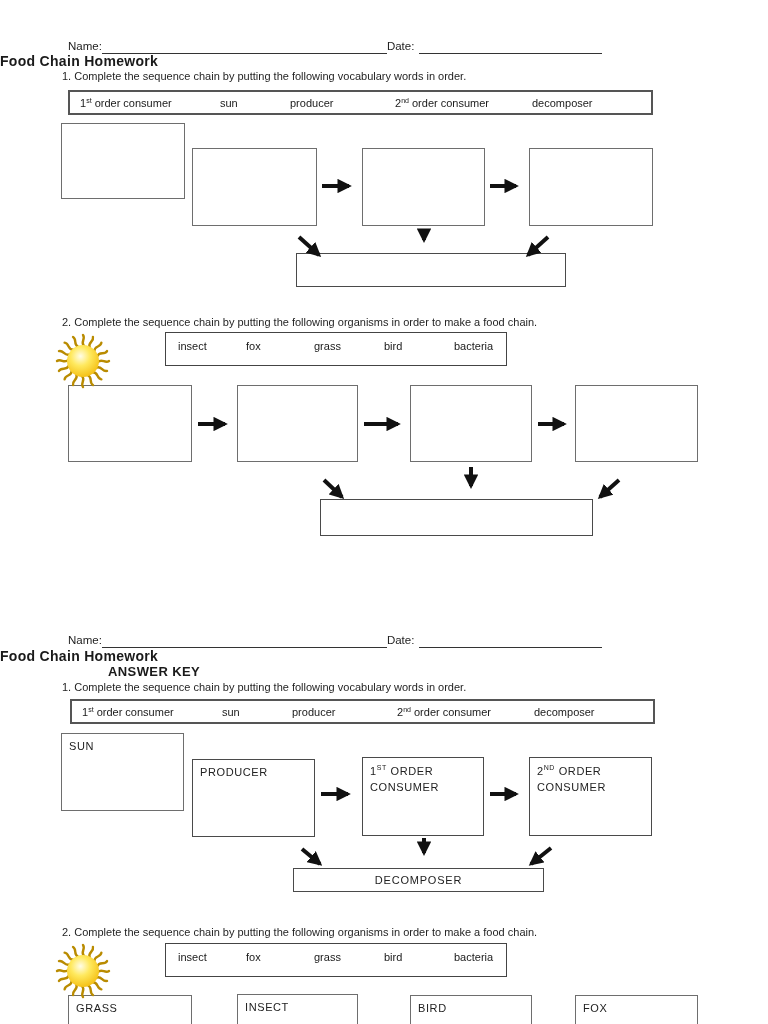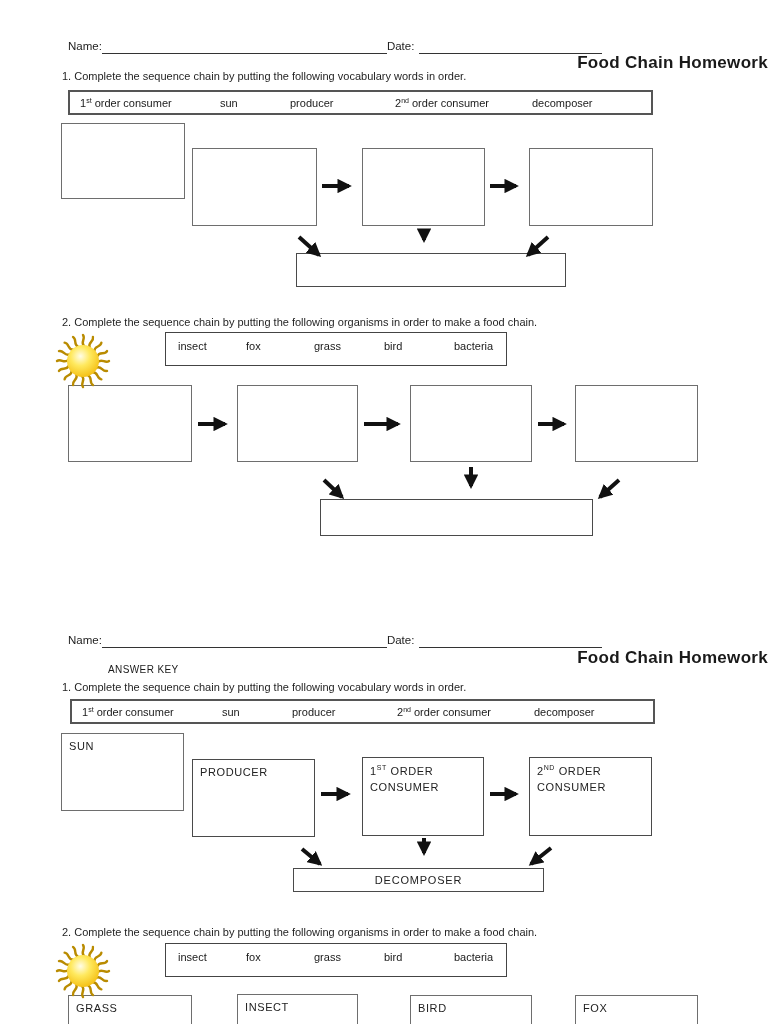--- a/index.html
+++ b/index.html
@@ -3,23 +3,23 @@
 <meta charset="utf-8">
 <style>
   html,body{margin:0;padding:0;background:#ffffff;}
   .sheet{
     position:relative;width:768px;height:1024px;background:#ffffff;overflow:hidden;
     font-family:"Liberation Sans","DejaVu Sans",sans-serif;color:#1a1a1a;
   }
   .abs{position:absolute;}
   .hdr-label{font-size:11.5px;color:#222;}
   .blank-line{display:inline-block;border-bottom:1.5px solid #333;height:13px;vertical-align:bottom;}
-  .doc-title{font-weight:bold;font-size:17px;letter-spacing:.3px;text-align:right;left:0;right:0;}
+  .doc-title{font-weight:bold;font-size:14px;letter-spacing:.3px;text-align:left;left:0;right:0;}
   .q-text{font-size:11px;color:#1f1f1f;white-space:nowrap;}
-  .answer-key{font-weight:normal;font-size:10px;letter-spacing:.4px;}
+  .answer-key{font-weight:bold;font-size:13px;letter-spacing:.4px;}
   .bank{background:#fff;border:2px solid #555;}
   .bank2{background:#fff;border:1.5px solid #444;}
   .bank-word{position:absolute;top:50%;transform:translateY(-50%);font-size:11px;white-space:nowrap;}
   .bank-word sup{font-size:7px;}
   .dbox{background:#fff;border:1.5px solid #6e6e6e;}
   .dbox-dk{background:#fff;border:1.5px solid #4a4a4a;}
   .ans-label{position:absolute;left:7px;top:5px;font-size:11px;letter-spacing:.6px;color:#222;line-height:1.45;}
   .ans-label sup{font-size:7px;}
   .ans-center{position:absolute;left:0;right:0;top:50%;transform:translateY(-50%);text-align:center;font-size:11px;letter-spacing:.8px;color:#222;}
   svg.overlay{position:absolute;left:0;top:0;pointer-events:none;}

